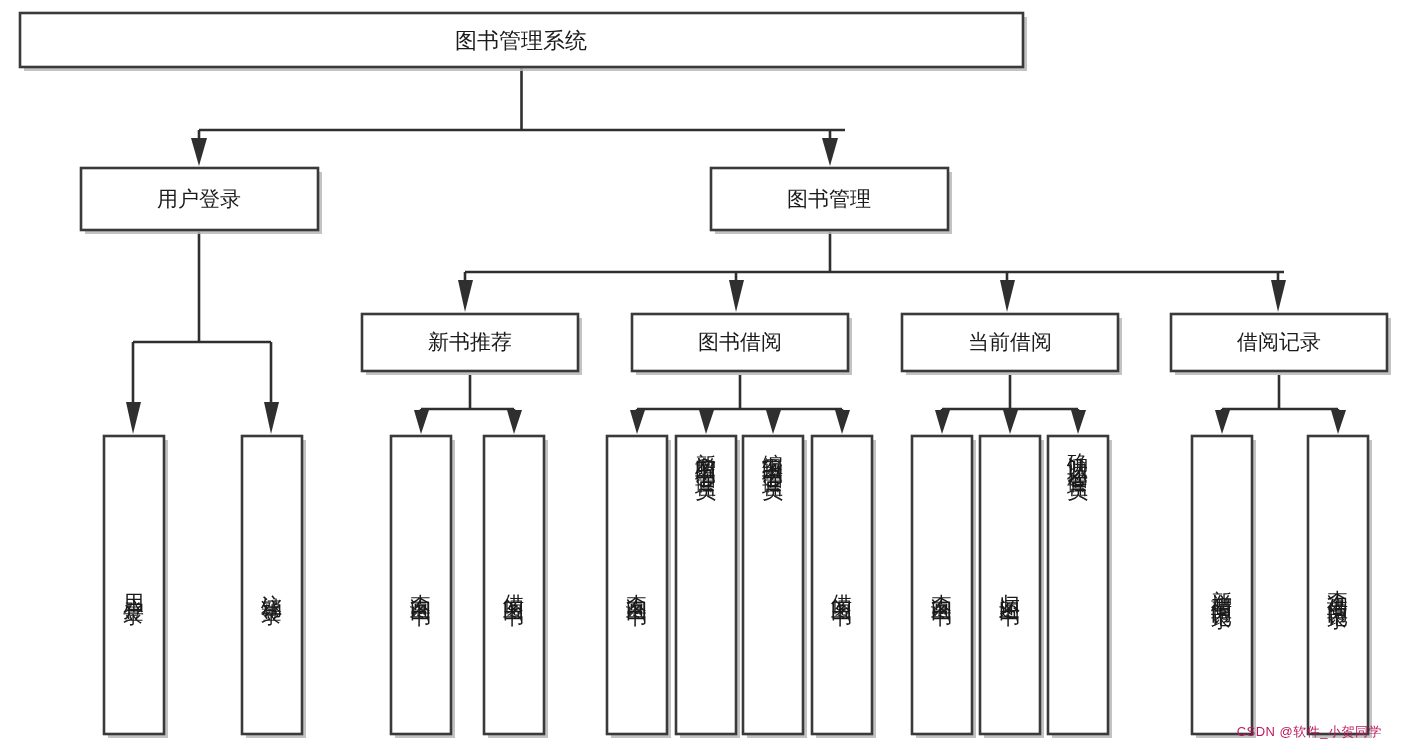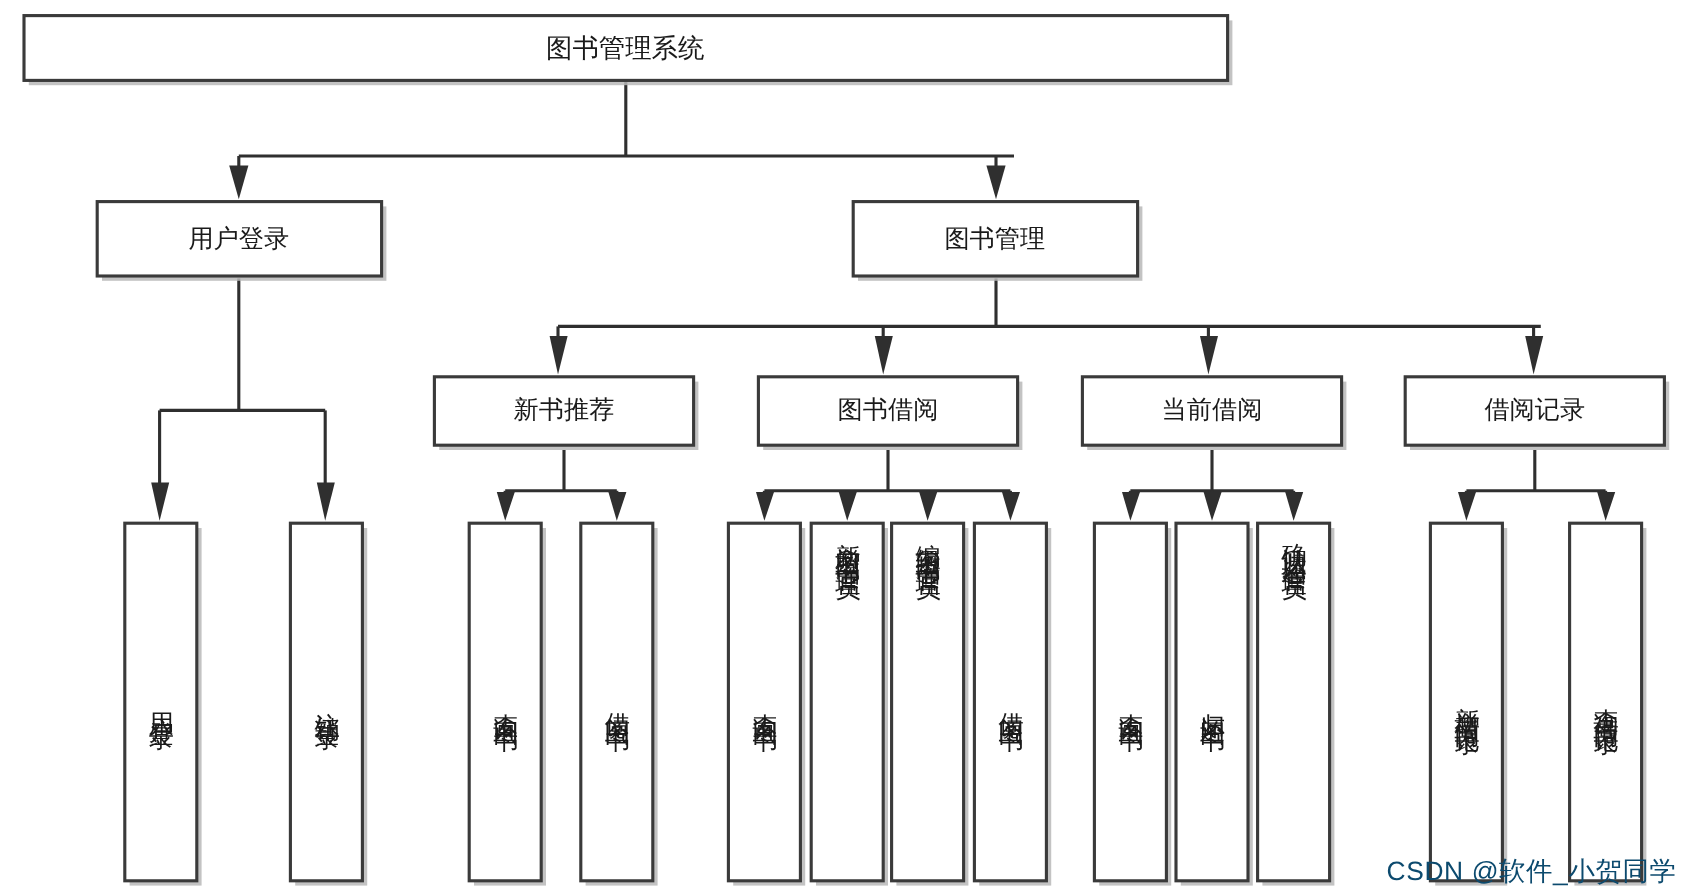--- a/index.html
+++ b/index.html
@@ -72,25 +72,25 @@
     font-family: "Liberation Sans", "DejaVu Sans", sans-serif;
     font-size: 21px;
     line-height: 1;
     letter-spacing: 4px;
     color: #1a1a1a;
     white-space: nowrap;
     text-align: center;
   }
   #watermark {
     position: absolute;
-    right: 8px;
+    right: 23px;
     bottom: 6px;
     font-family: "Liberation Sans", "DejaVu Sans", sans-serif;
-    font-size: 22px;
-    color: #0c4a6e;
+    font-size: 13px;
+    color: #be185d;
     letter-spacing: 0.5px;
     user-select: none;
   }
 </style>
 </head>
 <body>
 
 <div id="diagram-root">
 
   <svg id="flow-svg" viewBox="0 0 1405 747">

